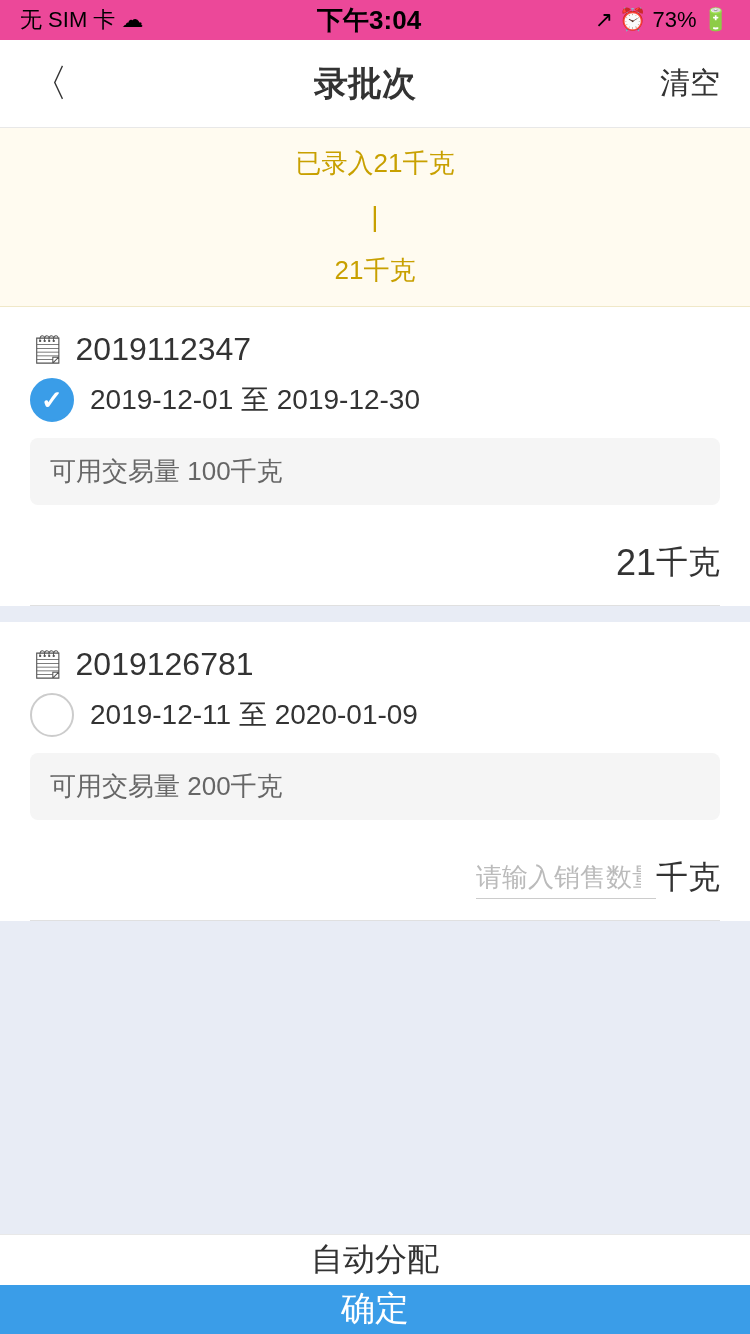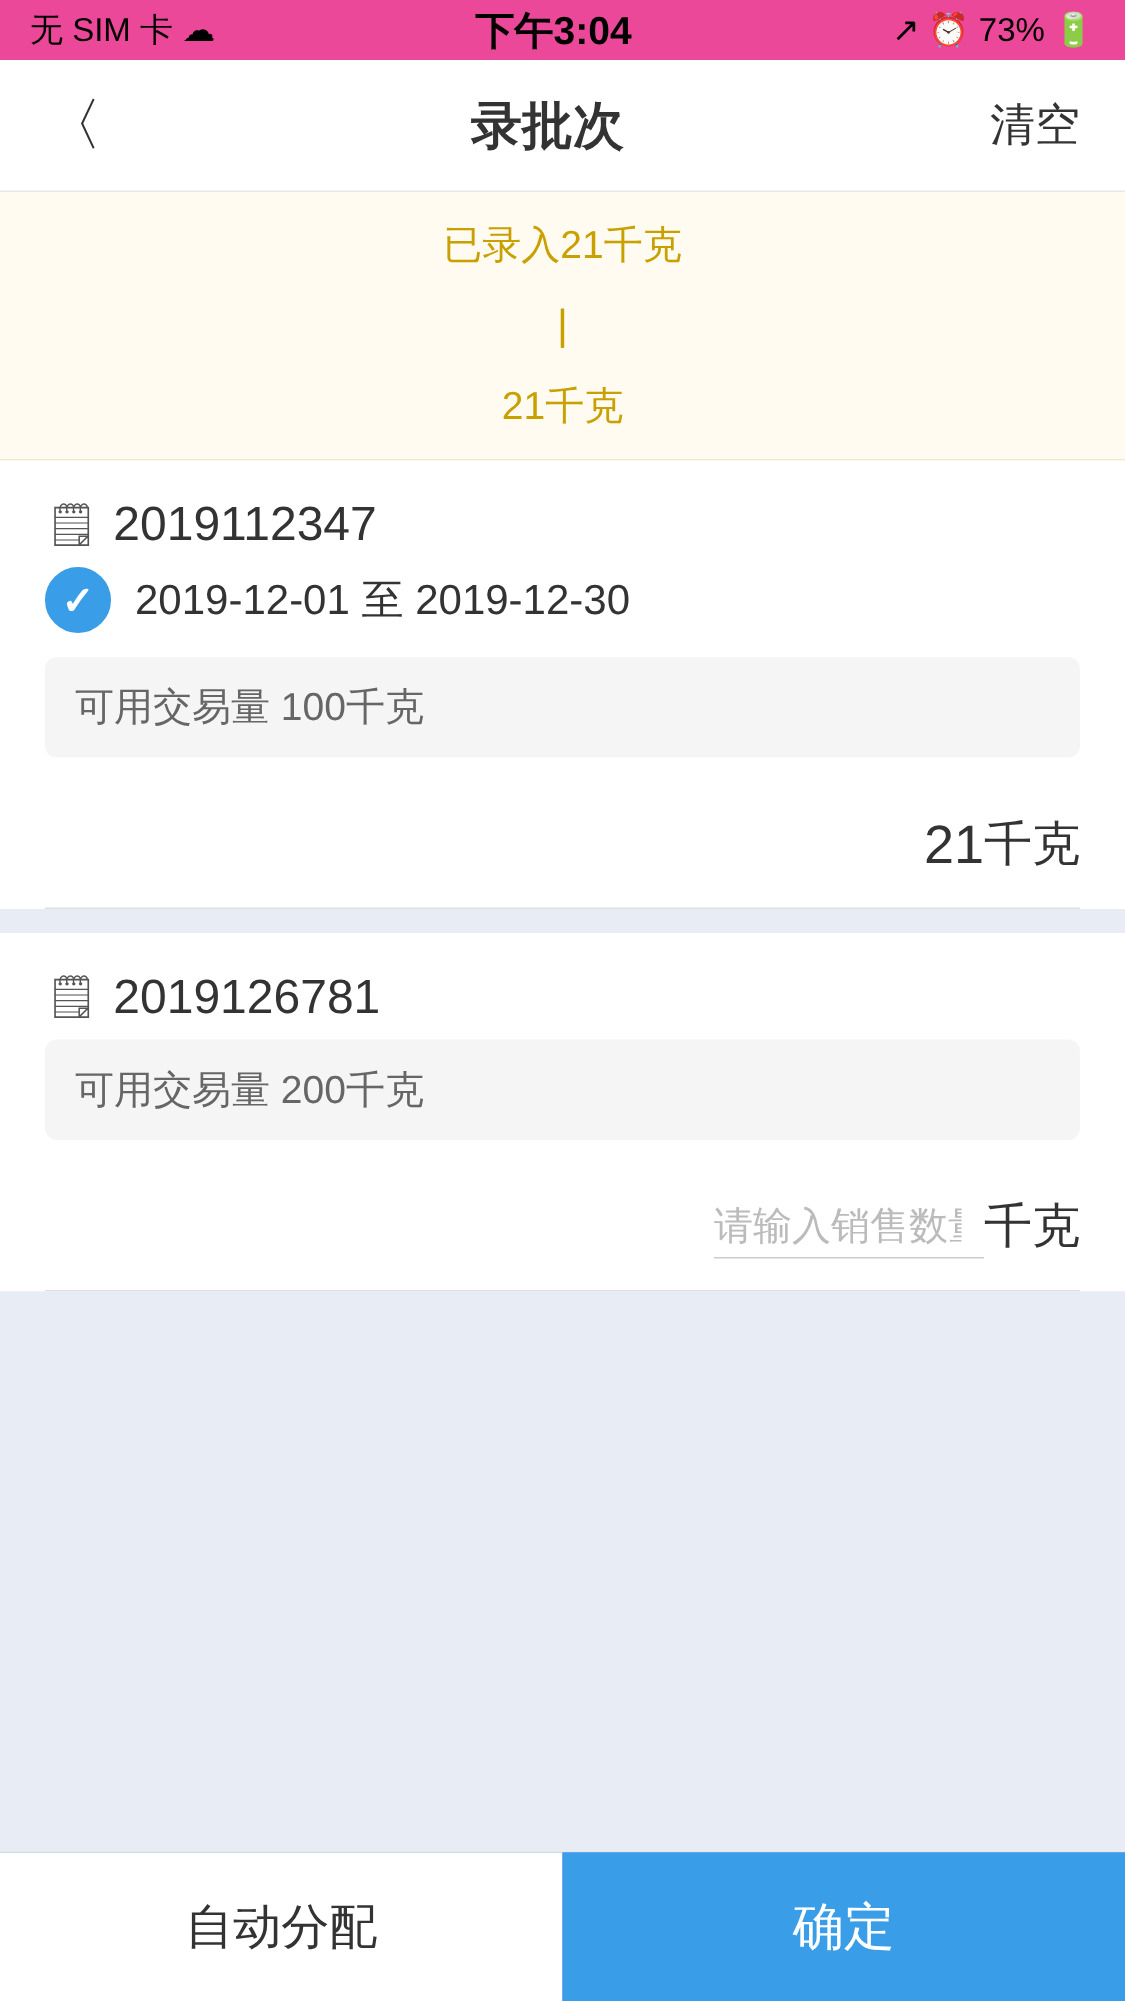--- a/index.html
+++ b/index.html
@@ -186,22 +186,23 @@
       flex: 1;
       min-height: 420px;
     }
     
     .footer {
       position: fixed;
       bottom: 0;
       width: 750px;
       height: 100px;
       display: flex;
-      background: #3b82f6;
+      background: #000000;
       border-top: 1px solid #e8e8e8;
+      flex-direction: column;
     }
     .footer-auto {
       flex: 1;
       display: flex;
       align-items: center;
       justify-content: center;
       font-size: 32px;
       color: #333;
       cursor: pointer;
       background: #fff;
@@ -264,20 +265,24 @@
   <hr class="separator-line">
 </div>
 
 <div class="section-divider"></div>
 
 <div class="batch-item">
   <div class="batch-header">
     <span class="batch-icon">🗒</span>
     <span class="batch-id">2019126781</span>
   </div>
+  <div class="batch-date-row">
+    <div class="radio-circle"></div>
+    <span class="batch-date">2019-12-11 至 2020-01-09</span>
+  </div>
   <div class="batch-avail">可用交易量 200千克</div>
   <div class="input-row">
     <input class="qty-input" type="number" placeholder="请输入销售数量" style="">
     <span class="qty-unit">千克</span>
   </div>
   <hr class="separator-line">
 </div>
 
 <div class="bottom-area"></div>
 

